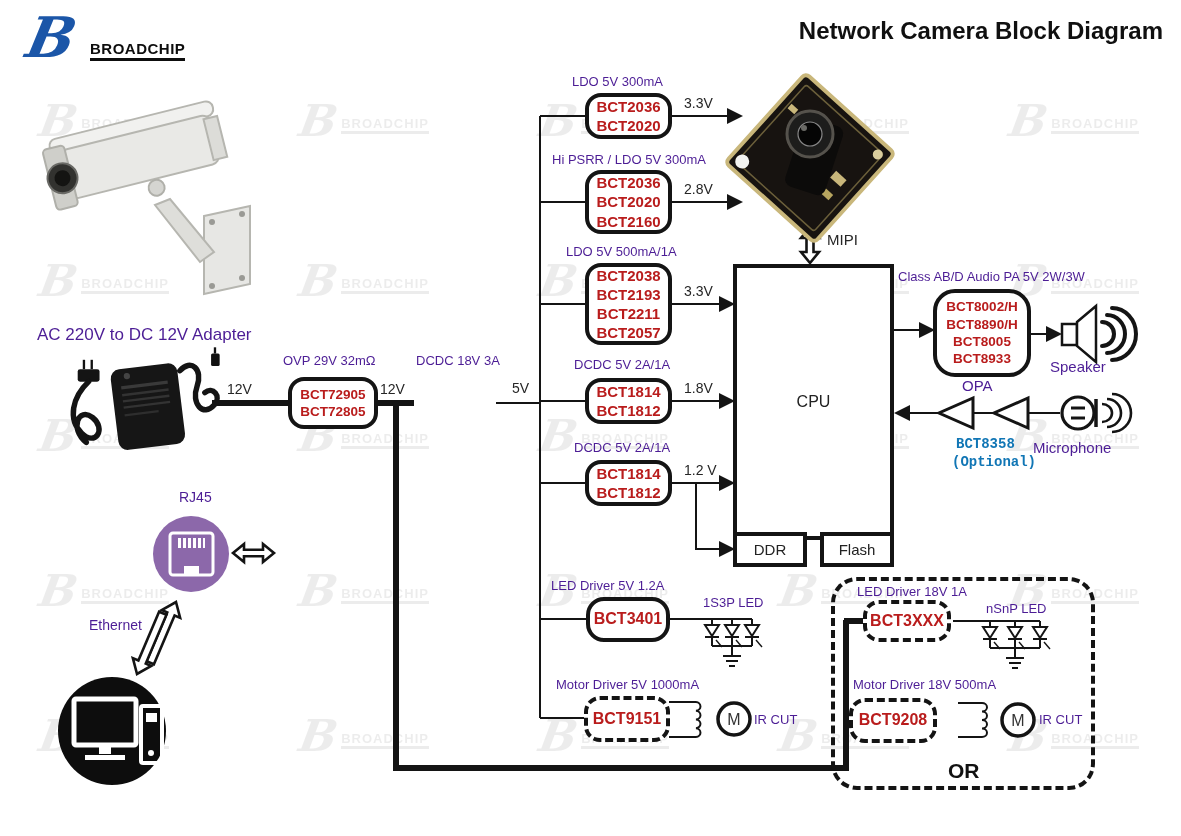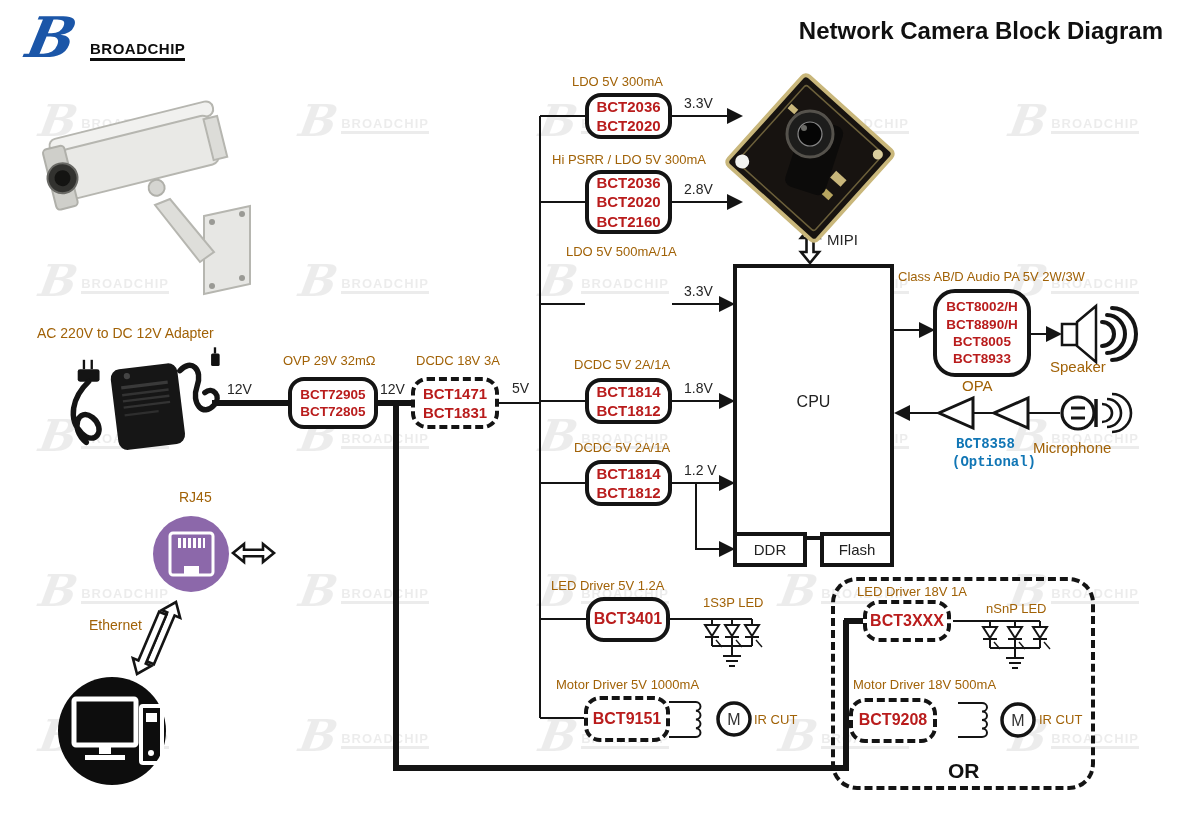--- a/index.html
+++ b/index.html
@@ -12,24 +12,24 @@
   #wires{position:absolute;left:0;top:0;z-index:1}
   .title{position:absolute;left:0;top:17px;width:1163px;text-align:right;font-size:24px;font-weight:700;color:#101010;z-index:3}
   .logo{position:absolute;left:28px;top:4px;z-index:3}
   .logo-b{display:inline-block;font:italic 900 56px "DejaVu Serif",serif;color:#1b56a8;transform:skewX(-12deg)}
   .logo-t{position:absolute;left:62px;top:36px;font-size:15px;font-weight:800;letter-spacing:.5px;color:#0d0d0d;border-bottom:3px solid #0d0d0d;padding-bottom:1px}
   .chip{position:absolute;background:#fff;border:4px solid #141414;border-radius:16px;display:flex;flex-direction:column;align-items:center;justify-content:center;z-index:3}
   .chip span{color:#b91c1c;font-weight:700;font-size:15px;line-height:1.28;white-space:nowrap;font-family:Liberation Sans, sans-serif}
   .chip.small span{font-size:13.5px}
   .chip.dashed{border-style:dashed}
   .rect{position:absolute;background:#fff;border:4px solid #141414;display:flex;align-items:center;justify-content:center;font-size:16px;color:#222;z-index:3}
-  .lbl{position:absolute;font-size:13px;color:#a16207;white-space:nowrap;z-index:3}
+  .lbl{position:absolute;font-size:13px;color:#4c1d95;white-space:nowrap;z-index:3}
   .vlbl{position:absolute;font-size:14px;color:#262626;white-space:nowrap;z-index:3}
   .blue{color:#1176b5;font-weight:700;font-size:14px;font-family:Liberation Mono, monospace}
-  .big{font-size:14px}
+  .big{font-size:17px}
   .or{font-size:21px;font-weight:800;color:#111}
   .bigdash{position:absolute;left:831px;top:577px;width:264px;height:213px;border:4px dashed #141414;border-radius:26px;z-index:2}
 </style>
 </head>
 <body>
 
 <div id="stage">
 
   <div id="wm-layer">
       <div class="wm" style="left: 40px; top: 95px;"><span class="wm-b">B</span><span class="wm-t">BROADCHIP</span></div>
@@ -312,42 +312,44 @@
 
   <div class="lbl big" style="left:37px;top:325px">AC 220V to DC 12V Adapter</div>
   <div class="vlbl" style="left:227px;top:381px">12V</div>
   <div class="lbl" style="left:283px;top:353px">OVP 29V 32mΩ</div>
   <div class="chip small" style="left:288px;top:377px;width:90px;height:52px">
     <span>BCT72905</span>
     <span>BCT72805</span>
   </div>
   <div class="vlbl" style="left:380px;top:381px">12V</div>
   <div class="lbl" style="left:416px;top:353px">DCDC 18V 3A</div>
-  <div class="chip dashed" style="left:411px;top:377px;width:88px;height:52px">
-    <span>BCT1471</span>
-    <span>BCT1831</span>
-  </div>
   <div class="vlbl" style="left:512px;top:380px">5V</div>
 
   <div class="lbl" style="left:572px;top:74px">LDO 5V 300mA</div>
   <div class="chip" style="left:585px;top:93px;width:87px;height:46px">
     <span>BCT2036</span>
     <span>BCT2020</span>
   </div>
   <div class="vlbl" style="left:684px;top:95px">3.3V</div>
 
   <div class="lbl" style="left:552px;top:152px">Hi PSRR / LDO 5V 300mA</div>
   <div class="chip" style="left:585px;top:170px;width:87px;height:64px">
     <span>BCT2036</span>
     <span>BCT2020</span>
     <span>BCT2160</span>
   </div>
   <div class="vlbl" style="left:684px;top:181px">2.8V</div>
 
   <div class="lbl" style="left:566px;top:244px">LDO 5V 500mA/1A</div>
+  <div class="chip" style="left:585px;top:263px;width:87px;height:82px">
+    <span>BCT2038</span>
+    <span>BCT2193</span>
+    <span>BCT2211</span>
+    <span>BCT2057</span>
+  </div>
   <div class="vlbl" style="left:684px;top:283px">3.3V</div>
 
   <div class="lbl" style="left:574px;top:357px">DCDC 5V 2A/1A</div>
   <div class="chip" style="left:585px;top:378px;width:87px;height:46px">
     <span>BCT1814</span>
     <span>BCT1812</span>
   </div>
   <div class="vlbl" style="left:684px;top:380px">1.8V</div>
 
   <div class="lbl" style="left:574px;top:440px">DCDC 5V 2A/1A</div>

